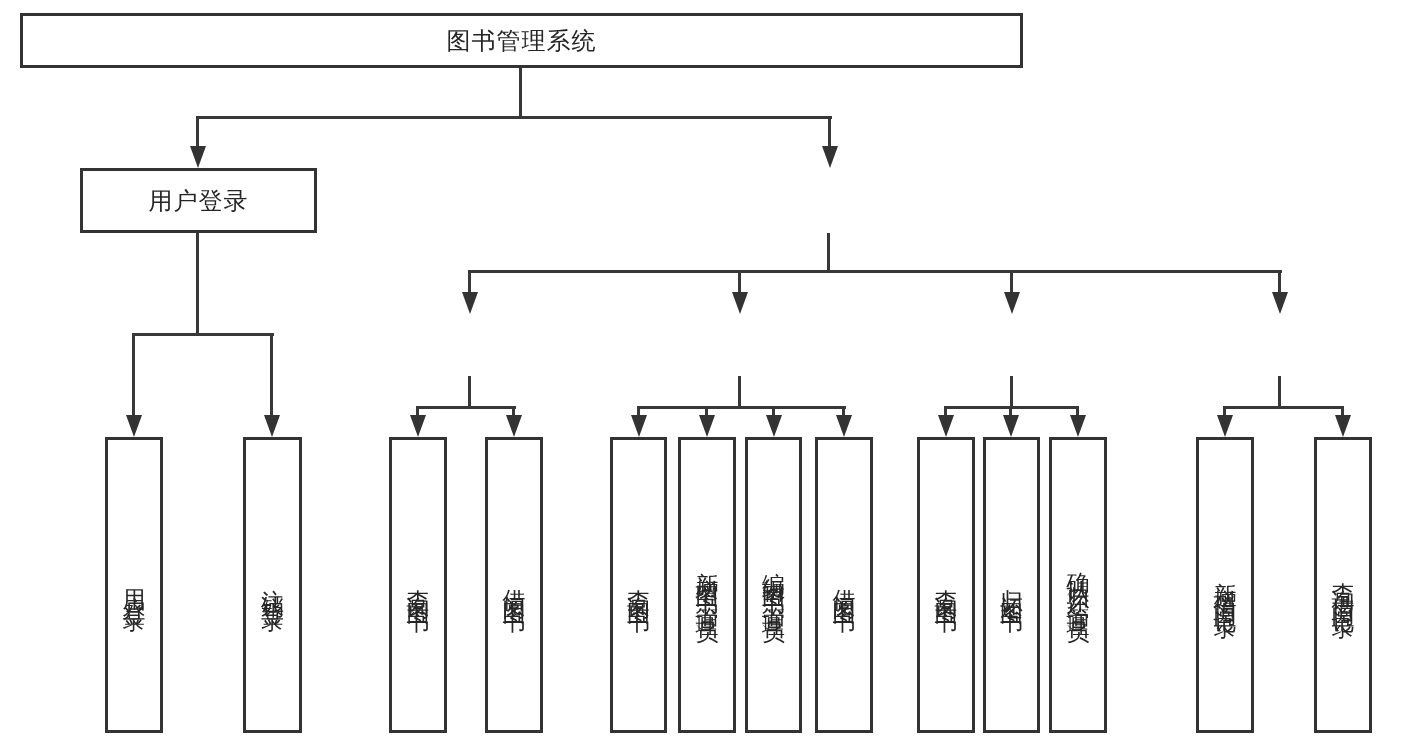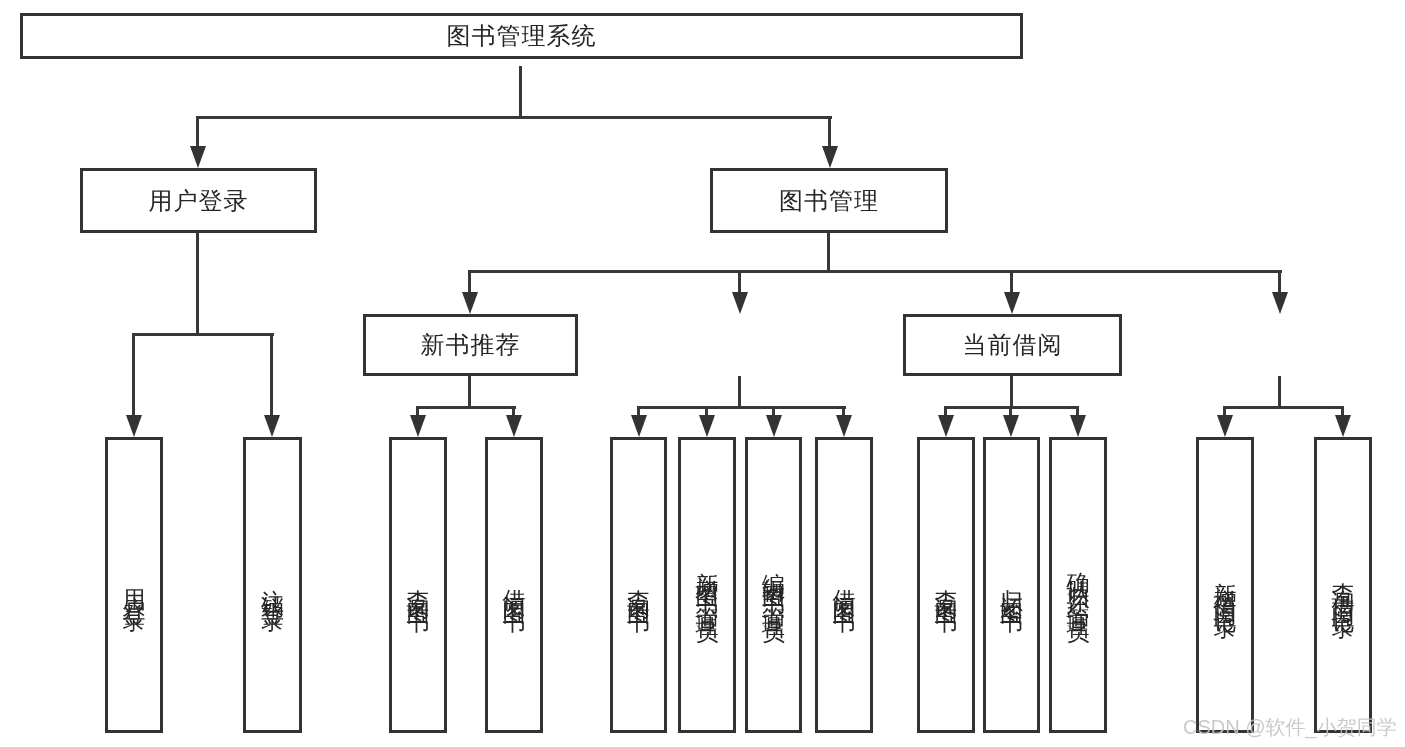--- a/index.html
+++ b/index.html
@@ -26,62 +26,53 @@
   .watermark{
     position:absolute;left:1183px;top:714px;z-index:3;
     font-size:20px;color:#c4c4c4;opacity:0.9;white-space:nowrap;
   }
 </style>
 </head>
 <body>
 
 <div class="canvas">
 
-  <div class="box h" style="left:20px;top:13px;width:1003px;height:46px">
+  <div class="box h" style="left:20px;top:13px;width:1003px;height:55px">
     <span>图书管理系统</span>
   </div>
 
   <div class="line" style="left:519px;top:66px;width:3px;height:52px"></div>
   <div class="line" style="left:196px;top:116px;width:636px;height:3px"></div>
   <div class="line" style="left:196px;top:116px;width:3px;height:34px"></div>
   <div class="line" style="left:828px;top:116px;width:3px;height:34px"></div>
   <div class="arrow" style="left:190px;top:146px"></div>
   <div class="arrow" style="left:822px;top:146px"></div>
 
   <div class="box h" style="left:80px;top:168px;width:237px;height:65px">
     <span>用户登录</span>
-  </div>
-  <div class="box h" style="left:710px;top:168px;width:238px;height:65px">
-    <span>图书管理</span>
   </div>
 
   <div class="line" style="left:196px;top:233px;width:3px;height:103px"></div>
   <div class="line" style="left:132px;top:333px;width:142px;height:3px"></div>
   <div class="line" style="left:132px;top:333px;width:3px;height:86px"></div>
   <div class="line" style="left:270px;top:333px;width:3px;height:86px"></div>
   <div class="arrow" style="left:126px;top:415px"></div>
   <div class="arrow" style="left:264px;top:415px"></div>
 
   <div class="line" style="left:827px;top:233px;width:3px;height:40px"></div>
   <div class="line" style="left:468px;top:270px;width:814px;height:3px"></div>
   <div class="line" style="left:468px;top:270px;width:3px;height:26px"></div>
   <div class="line" style="left:738px;top:270px;width:3px;height:26px"></div>
   <div class="line" style="left:1010px;top:270px;width:3px;height:26px"></div>
   <div class="line" style="left:1278px;top:270px;width:3px;height:26px"></div>
   <div class="arrow" style="left:462px;top:292px"></div>
   <div class="arrow" style="left:732px;top:292px"></div>
   <div class="arrow" style="left:1004px;top:292px"></div>
   <div class="arrow" style="left:1272px;top:292px"></div>
 
-  <div class="box h" style="left:363px;top:314px;width:215px;height:62px">
-    <span>新书推荐</span>
-  </div>
-  <div class="box h" style="left:903px;top:314px;width:219px;height:62px">
-    <span>当前借阅</span>
-  </div>
 
   <div class="line" style="left:468px;top:376px;width:3px;height:33px"></div>
   <div class="line" style="left:416px;top:406px;width:100px;height:3px"></div>
   <div class="line" style="left:416px;top:406px;width:3px;height:14px"></div>
   <div class="line" style="left:512px;top:406px;width:3px;height:14px"></div>
   <div class="arrow" style="left:410px;top:415px"></div>
   <div class="arrow" style="left:506px;top:415px"></div>
 
   <div class="line" style="left:738px;top:376px;width:3px;height:33px"></div>
   <div class="line" style="left:637px;top:406px;width:209px;height:3px"></div>
@@ -147,15 +138,14 @@
     <span>确认归还（管理员）</span>
   </div>
 
   <div class="box v" style="left:1196px;top:437px;width:58px;height:296px">
     <span>新增借阅记录</span>
   </div>
   <div class="box v" style="left:1314px;top:437px;width:58px;height:296px">
     <span>查询借阅记录</span>
   </div>
 
-  <div class="watermark">CSDN @软件_小贺同学</div>
 
 </div>
 
 </body></html>

